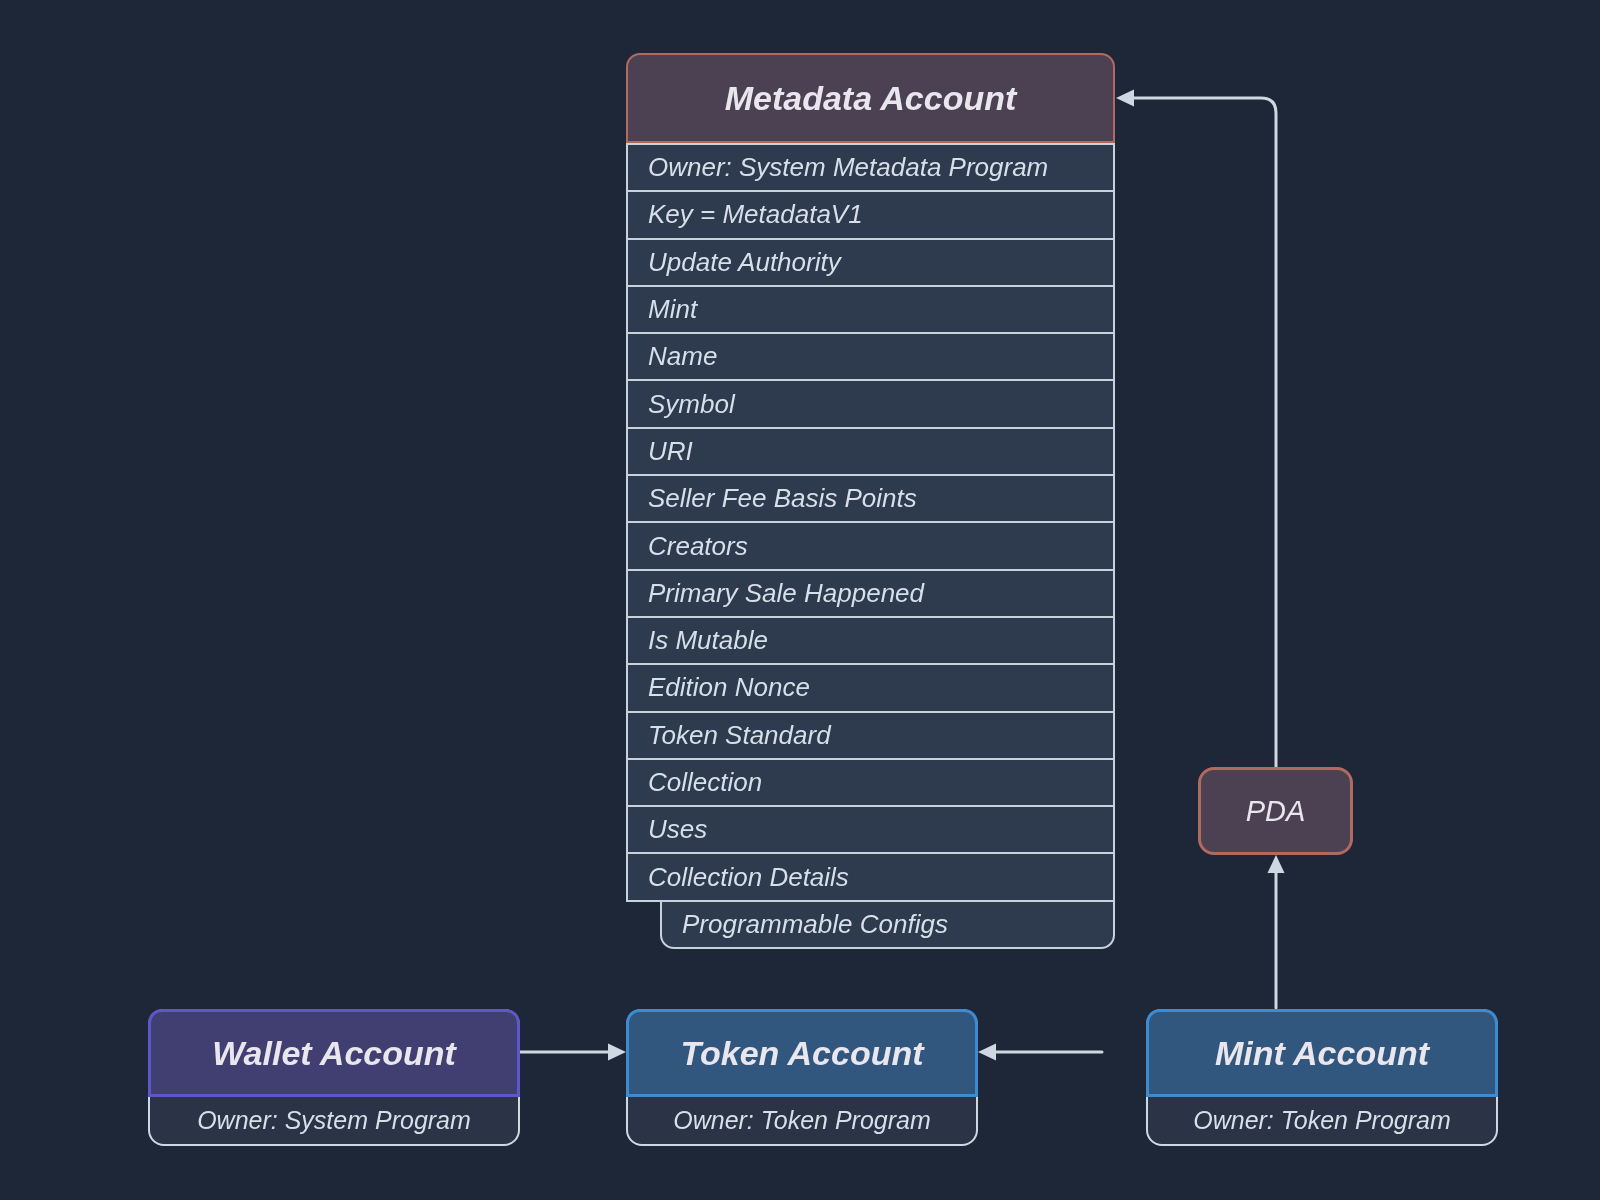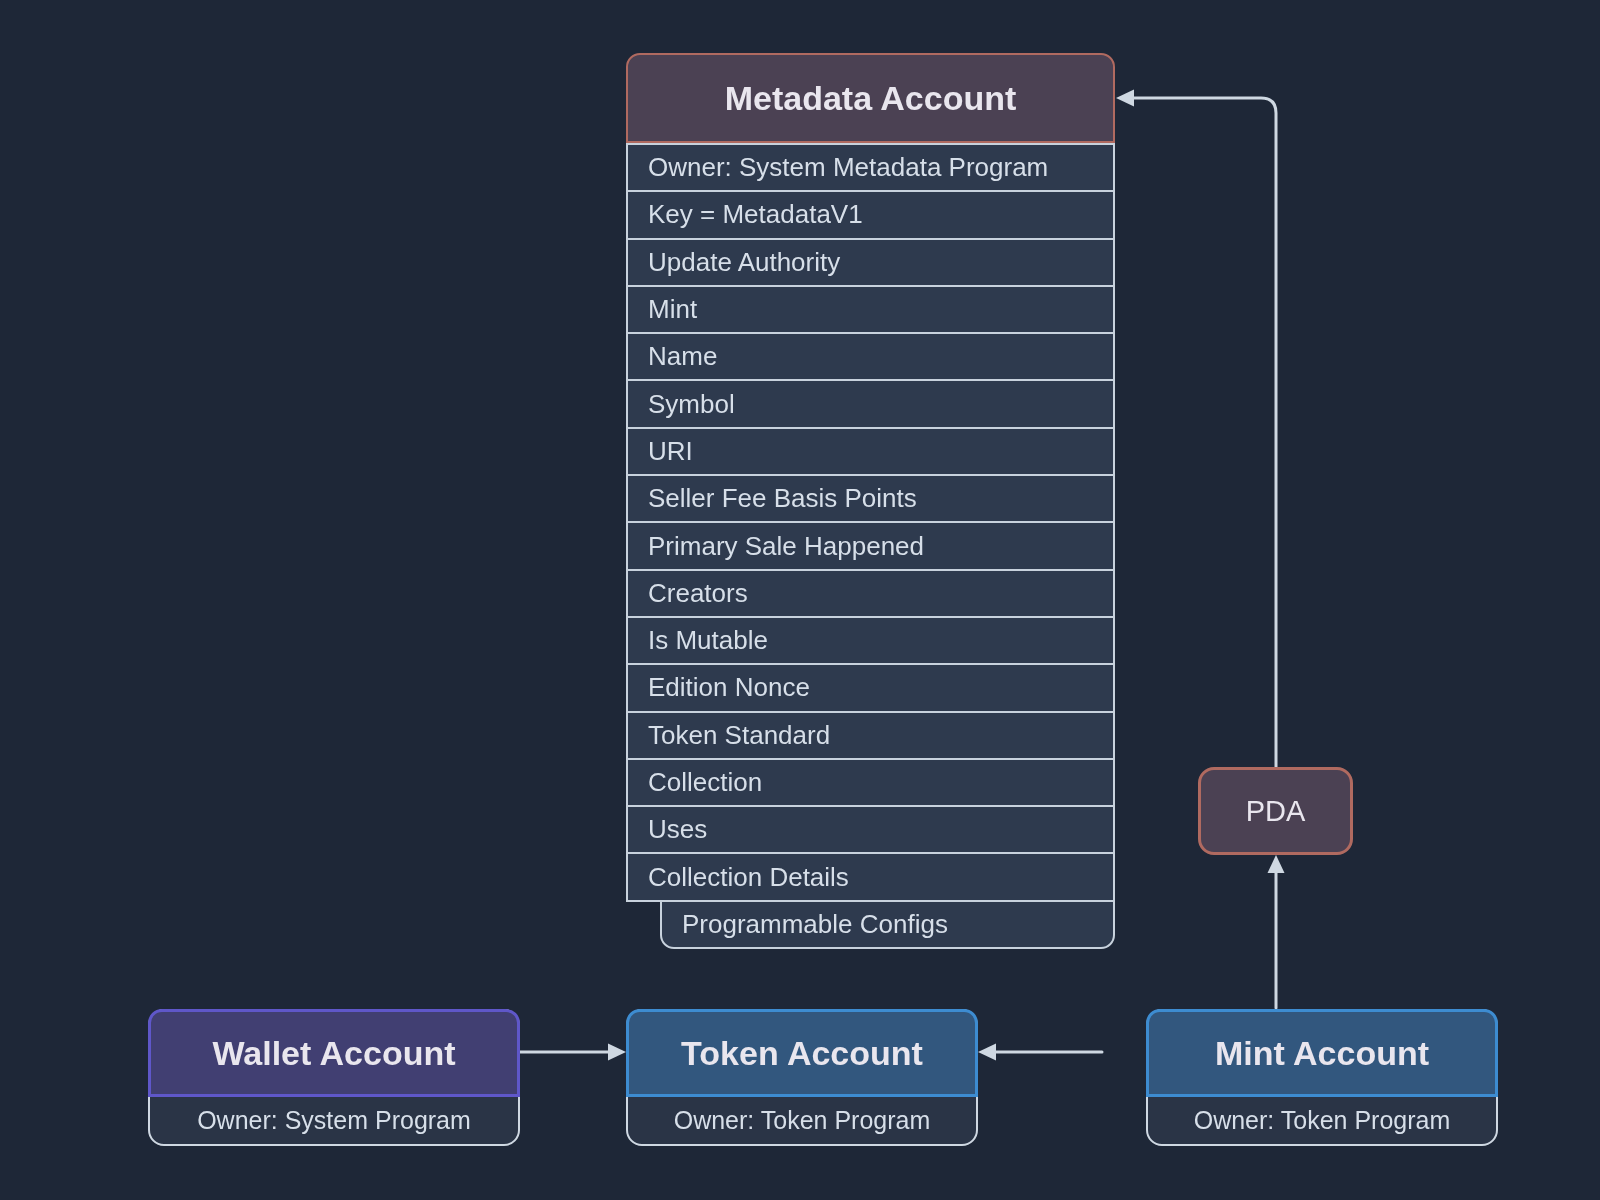--- a/index.html
+++ b/index.html
@@ -7,20 +7,21 @@
     padding: 0;
     background: var(--bg, #1e2737);
     font-family: "Liberation Sans", sans-serif;
   }
   .stage {
     position: relative;
     width: 1600px;
     height: 1200px;
     background: var(--bg, #1e2737);
     overflow: hidden;
+    font-style: italic;
   }
 
   
   .connectors {
     position: absolute;
     left: 0; top: 0;
     width: 1600px; height: 1200px;
   }
   .conn {
     stroke: var(--line, #cfd8e2);
@@ -140,22 +141,22 @@
     <div class="meta-header">Metadata Account</div>
     <div class="meta-rows">
       <div class="meta-row">Owner: System Metadata Program</div>
       <div class="meta-row">Key = MetadataV1</div>
       <div class="meta-row">Update Authority</div>
       <div class="meta-row">Mint</div>
       <div class="meta-row">Name</div>
       <div class="meta-row">Symbol</div>
       <div class="meta-row">URI</div>
       <div class="meta-row">Seller Fee Basis Points</div>
+      <div class="meta-row">Creators</div>
       <div class="meta-row">Primary Sale Happened</div>
-      <div class="meta-row">Creators</div>
       <div class="meta-row">Is Mutable</div>
       <div class="meta-row">Edition Nonce</div>
       <div class="meta-row">Token Standard</div>
       <div class="meta-row">Collection</div>
       <div class="meta-row">Uses</div>
       <div class="meta-row">Collection Details</div>
       <div class="meta-row">Programmable Configs</div>
     </div>
   </div>
 

